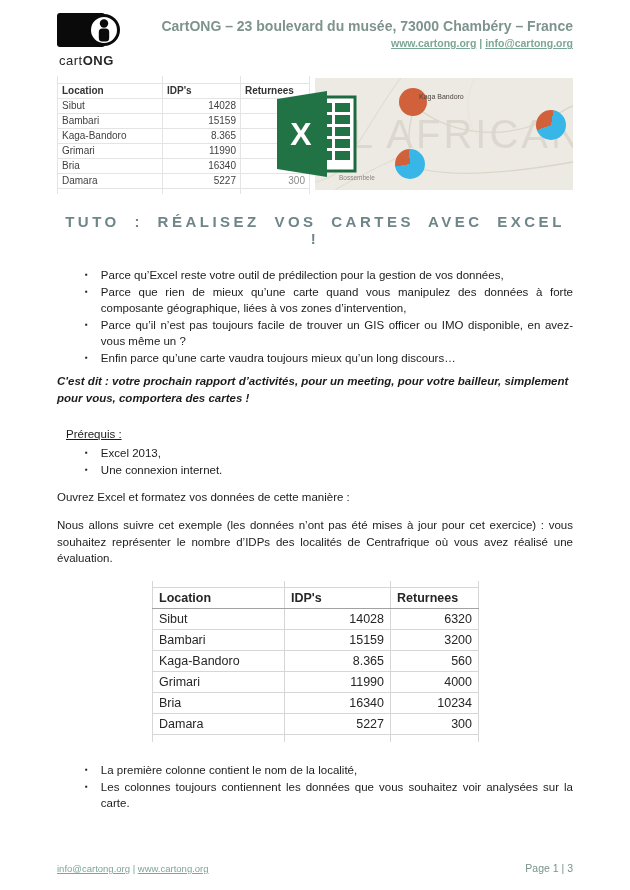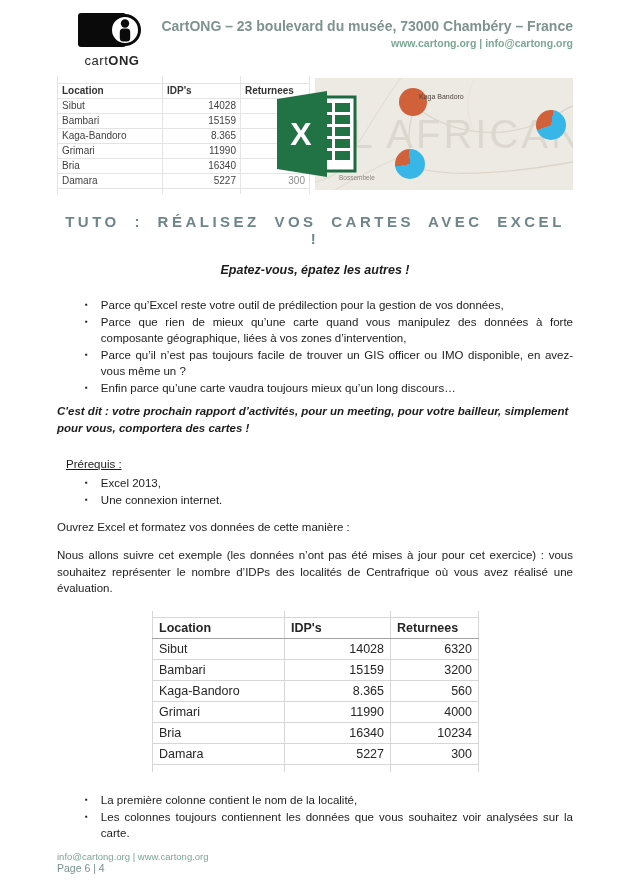--- a/index.html
+++ b/index.html
@@ -4,28 +4,28 @@
 <style>
   * { margin:0; padding:0; box-sizing:border-box; }
   html,body { background:#fff; }
   .page {
     width:630px; height:890px; position:relative; background:#fff;
     font-family:"Liberation Sans","DejaVu Sans",sans-serif; color:#1c1c1c;
     outline:1px solid #ececec; overflow:hidden; padding:0 57px;
   }
   
   .header { display:flex; justify-content:space-between; align-items:flex-start; padding-top:12px; }
-  .logo-block { display:flex; flex-direction:column; align-items:center;margin-left:21px; }
+  .logo-block { display:flex; flex-direction:column; align-items:flex-start; }
   .logo-word { font-size:13px; color:#262626; letter-spacing:.5px; margin-top:1px; margin-left:2px; }
   .logo-word .light { font-weight:normal; }
   .logo-word .bold { font-weight:bold; }
   .head-right { text-align:right; line-height:1.45; padding-top:4px; }
   .head-addr { font-size:14px; color:#7e938e; font-weight:bold; }
   .head-links { font-size:10.5px; font-weight:bold; color:var(--link-green,#7ca794); }
-  .head-links a, .foot-links a { color:var(--link-green,#7ca794); cursor:pointer; }
+  .head-links a, .foot-links a { color:var(--link-green,#7ca794); text-decoration:underline; cursor:pointer; }
   .sep { text-decoration:none; }
   
   .hero { position:relative; margin-top:8px; height:117px; width:516px; }
   .xls-mini { position:absolute; left:0; top:0; width:252px; background:#fff; }
   .xls-mini table { border-collapse:collapse; width:252px; table-layout:fixed; }
   .xls-mini td, .xls-mini th { border:1px solid #e4e4e4; font-size:10px; padding:0 4px; height:15px;
     font-weight:normal; text-align:left; color:#3f3f3f; white-space:nowrap; overflow:hidden; }
   .xls-mini th { font-weight:bold; color:#333; }
   .xls-mini td.num { text-align:right; }
   .xls-mini td.ret { color:#8a8a8a; }
@@ -62,21 +62,21 @@
   .xls-big { margin-top:14px; margin-left:95px; }
   .xls-big table { border-collapse:collapse; table-layout:fixed; }
   .xls-big th, .xls-big td { border:1px solid #d6d6d6; font-size:12.5px; color:#262626;
     height:21px; padding:0 6px; text-align:left; white-space:nowrap; }
   .xls-big th { font-weight:bold; border-bottom:1px solid #a2a2a2; }
   .xls-big td.num { text-align:right; }
   .xls-big tr.stub td { border-top:none; height:7px; }
   .xls-big tr.stub2 td { border-bottom:none; height:7px; }
   
   .footer { position:absolute; left:57px; right:57px; bottom:16px;
-    display:flex; justify-content:space-between; align-items:baseline;flex-direction:column; }
+    display:flex; justify-content:space-between; align-items:baseline; }
   .foot-links { font-size:9.5px; color:var(--link-green,#7ca794); }
   .foot-page { font-size:10.5px; color:#78928c; }
 </style>
 </head>
 <body>
 
 <div class="page">
 
   <div class="header">
     <div class="logo-block">
@@ -201,21 +201,20 @@
           <rect x="40" y="62" width="15" height="9"></rect>
             <rect x="58" y="62" width="15" height="9"></rect>
         </g>
         <path d="M0,10 L50,2 L50,88 L0,80 Z" fill="#217346"></path>
         <text x="24" y="56" text-anchor="middle" font-family="Liberation Sans, sans-serif" font-size="32" font-weight="bold" fill="#ffffff">X</text>
       </svg>
     </div>
   </div>
 
   <div class="doc-title">TUTO : RÉALISEZ VOS CARTES AVEC EXCEL !</div>
-  <div class="doc-subtitle">Epatez-vous, épatez les autres !</div>
 
   <div class="bullets">
 
       <div class="bullet">
         <span class="sq">▪</span>
         <span class="bt">Parce qu’Excel reste votre outil de prédilection pour la gestion de vos données,</span>
       </div>
 
       <div class="bullet">
         <span class="sq">▪</span>
@@ -331,16 +330,16 @@
         <span class="bt">Les colonnes toujours contiennent les données que vous souhaitez voir analysées sur la carte.</span>
       </div>
     </div>
 
   <div class="footer">
     <div class="foot-links">
       <a>info@cartong.org</a>
       <span class="sep">|</span>
       <a>www.cartong.org</a>
     </div>
-    <div class="foot-page">Page 6 | 4</div>
+    <div class="foot-page">Page 1 | 3</div>
   </div>
 
 </div>
 
 </body></html>

